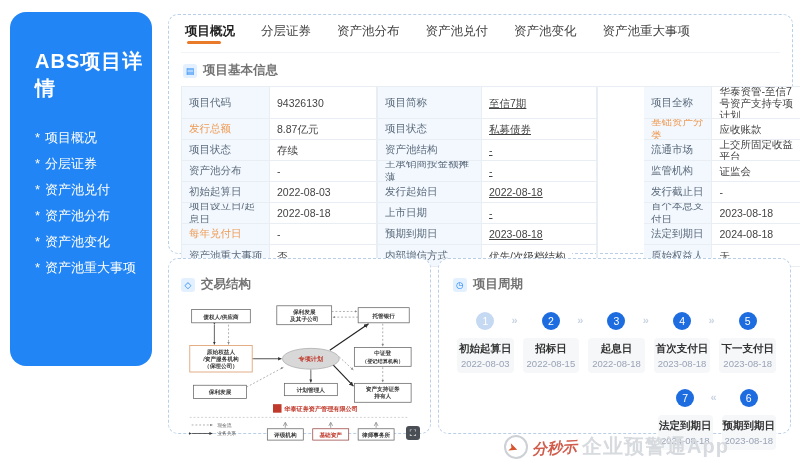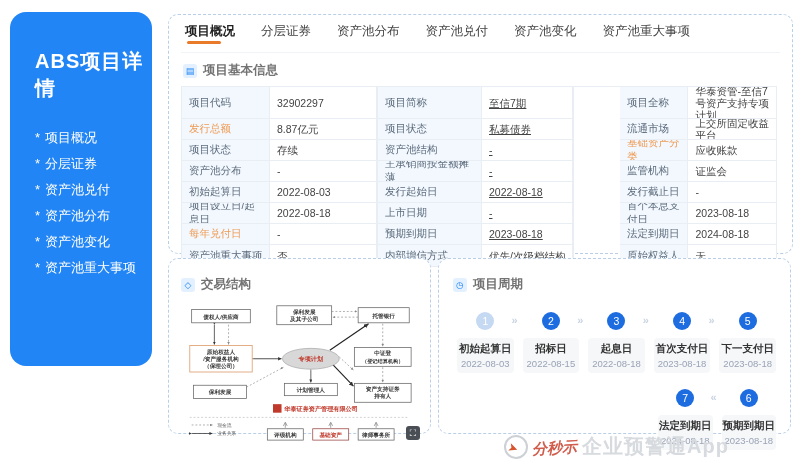--- a/index.html
+++ b/index.html
@@ -31,21 +31,21 @@
 
   
   .sec-head { display:flex; align-items:center; gap:6px; margin:9px 0 7px 2px; }
   .sec-ico { width:14px; height:14px; border-radius:3px; background:#e3f0ff; color:#2285f6;
     font-size:9px; line-height:14px; text-align:center; flex:0 0 14px; }
   .sec-title { font-size:12.5px; font-weight:bold; color:#737373; }
 
   
   .info-table { display:flex; }
   .tgroup { border:1px solid #e9eef5; flex:0 0 auto; }
-  .g1 { width:196px; } .g2 { width:196px; } .g3 { width:204px;padding-left:46px; }
+  .g1 { width:196px; } .g2 { width:220px; } .g3 { width:204px;padding-left:46px; }
   .trow { display:flex; height:21px; border-bottom:1px solid #e9eef5; }
   .trow:first-child { height:32px; }
   .trow:last-child { border-bottom:none; }
   .tl, .tv { font-size:10.5px; display:flex; align-items:center; padding:0 4px 0 7px; overflow:hidden; }
   .tl { background:#f2f8fd; color:#5c6b7d; border-right:1px solid #e9eef5; }
   .tv { color:#444; background:#fff; line-height:12px; }
   .g1 .tl { width:88px; } .g1 .tv { width:106px; }
   .g2 .tl { width:104px;} .g2 .tv { width:90px;text-decoration:underline; }
   .g3 .tl { width:88px; } .g3 .tv { width:114px; }
   .tl.hl { color:#ef9a55; }
@@ -109,21 +109,21 @@
 
     <div class="sec-head">
       <span class="sec-ico">▤</span>
       <span class="sec-title">项目基本信息</span>
     </div>
 
     <div class="info-table">
       <div class="tgroup g1">
         <div class="trow">
             <div class="tl">项目代码</div>
-            <div class="tv">32902297</div>
+            <div class="tv">94326130</div>
           </div>
         <div class="trow">
             <div class="tl hl">发行总额</div>
             <div class="tv">8.87亿元</div>
           </div>
         <div class="trow">
             <div class="tl">项目状态</div>
             <div class="tv">存续</div>
           </div>
         <div class="trow">
@@ -180,26 +180,26 @@
             <div class="tl">内部增信方式</div>
             <div class="tv">优先/次级档结构</div>
           </div>
       </div>
       <div class="tgroup g3">
         <div class="trow">
             <div class="tl">项目全称</div>
             <div class="tv">华泰资管-至信7号资产支持专项计划</div>
           </div>
         <div class="trow">
+            <div class="tl hl">基础资产分类</div>
+            <div class="tv">应收账款</div>
+          </div>
+        <div class="trow">
             <div class="tl">流通市场</div>
             <div class="tv">上交所固定收益平台</div>
-          </div>
-        <div class="trow">
-            <div class="tl hl">基础资产分类</div>
-            <div class="tv">应收账款</div>
           </div>
         <div class="trow">
             <div class="tl">监管机构</div>
             <div class="tv">证监会</div>
           </div>
         <div class="trow">
             <div class="tl">发行截止日</div>
             <div class="tv">-</div>
           </div>
         <div class="trow">

